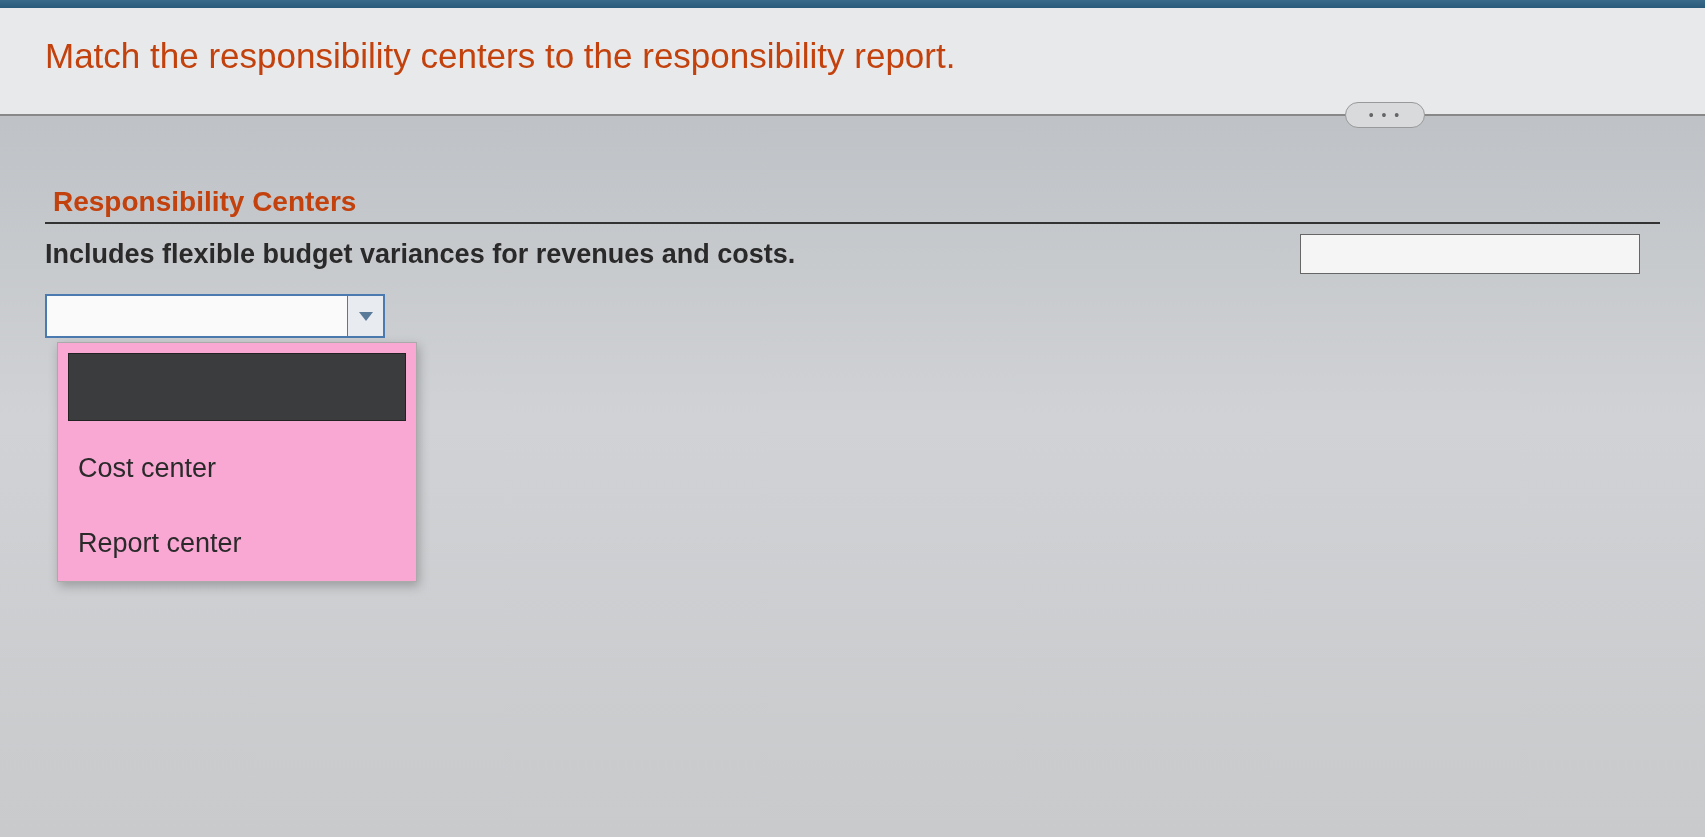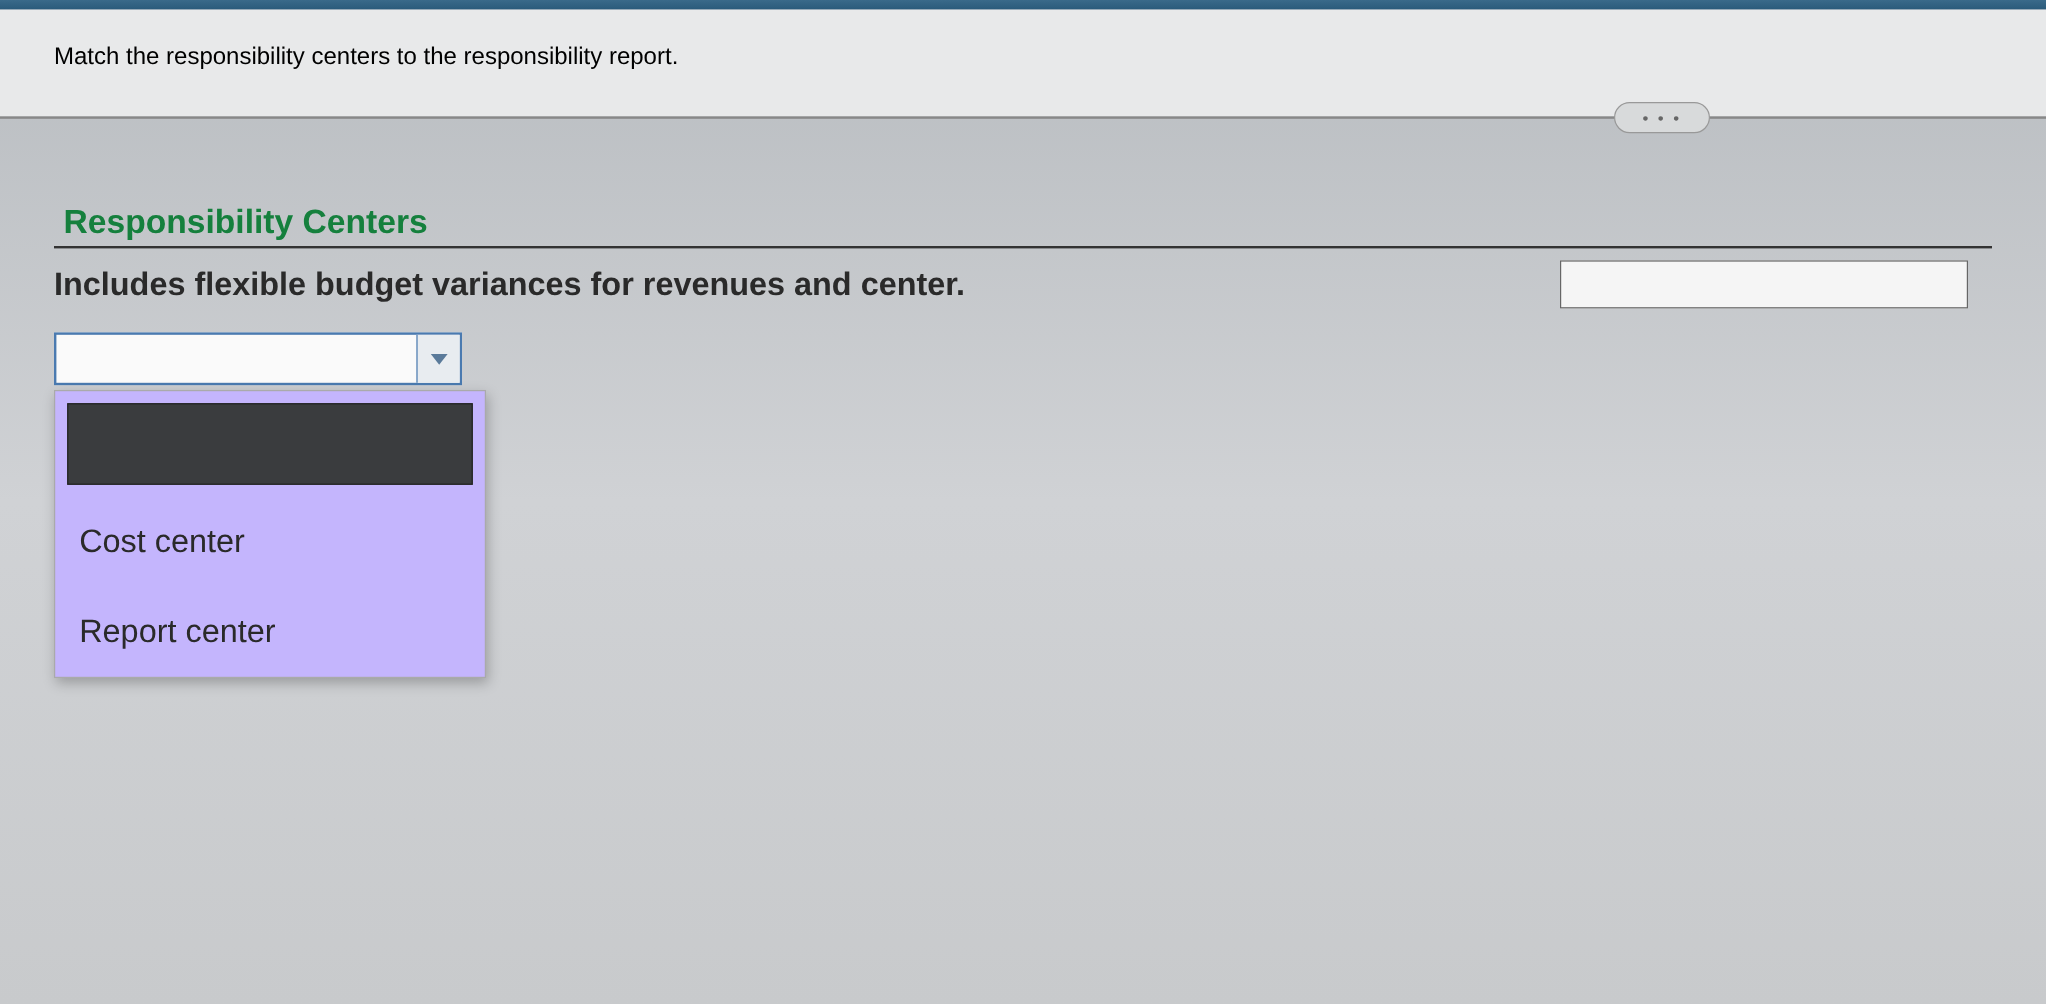--- a/index.html
+++ b/index.html
@@ -17,22 +17,22 @@
     }
     .top-bar {
       height: 8px;
       background: linear-gradient(to bottom, #3a6a8a, #2a5a7a);
     }
     .instruction-area {
       background: #e8e9ea;
       padding: 28px 45px 38px 45px;
     }
     .instruction-text {
-      font-size: 20px;
-      color: #000000;
+      font-size: 35px;
+      color: #c2410c;
       font-weight: 400;
     }
     .divider-wrapper {
       position: relative;
       height: 2px;
       background: #888;
       margin: 0 0 0 0;
     }
     .divider-pill {
       position: absolute;
@@ -65,21 +65,21 @@
     .col-report {
       flex: 1;
       font-size: 28px;
       font-weight: bold;
       color: #2a2a2a;
     }
     .col-centers {
       width: 360px;
       font-size: 28px;
       font-weight: bold;
-      color: #15803d;
+      color: #c2410c;
       text-align: left;
       padding-left: 8px;
     }
     .body-row {
       display: flex;
       align-items: center;
       padding: 10px 0;
     }
     .row-label {
       flex: 1;
@@ -129,23 +129,23 @@
     .triangle-down {
       width: 0;
       height: 0;
       border-left: 7px solid transparent;
       border-right: 7px solid transparent;
       border-top: 9px solid #5a7a9a;
     }
     .dropdown-panel {
       position: absolute;
       top: 48px;
-      left: 0;
+      left: 12px;
       width: 360px;
-      background: #c4b5fd;
+      background: #f9a8d4;
       border: 1px solid #aaa;
       box-shadow: 2px 4px 10px rgba(0,0,0,0.25);
     }
     .dropdown-option {
       padding: 22px 20px;
       font-size: 27px;
       color: #2a2a2a;
       cursor: pointer;
     }
     .dropdown-option.blank-highlight {
@@ -171,21 +171,21 @@
 </div>
 
 <div class="content-area">
   <div class="match-table">
 
     <div class="header-row">
       <div class="col-centers">Responsibility Centers</div>
     </div>
 
     <div class="body-row">
-      <div class="row-label">Includes flexible budget variances for revenues and center.</div>
+      <div class="row-label">Includes flexible budget variances for revenues and costs.</div>
       <div class="row-input-cell">
         <input type="text" class="text-input" value="" style="">
       </div>
     </div>
 
 
     <div class="body-row">
       <div class="row-input-cell">
         <div class="select-wrapper">
           <div class="select-display">

